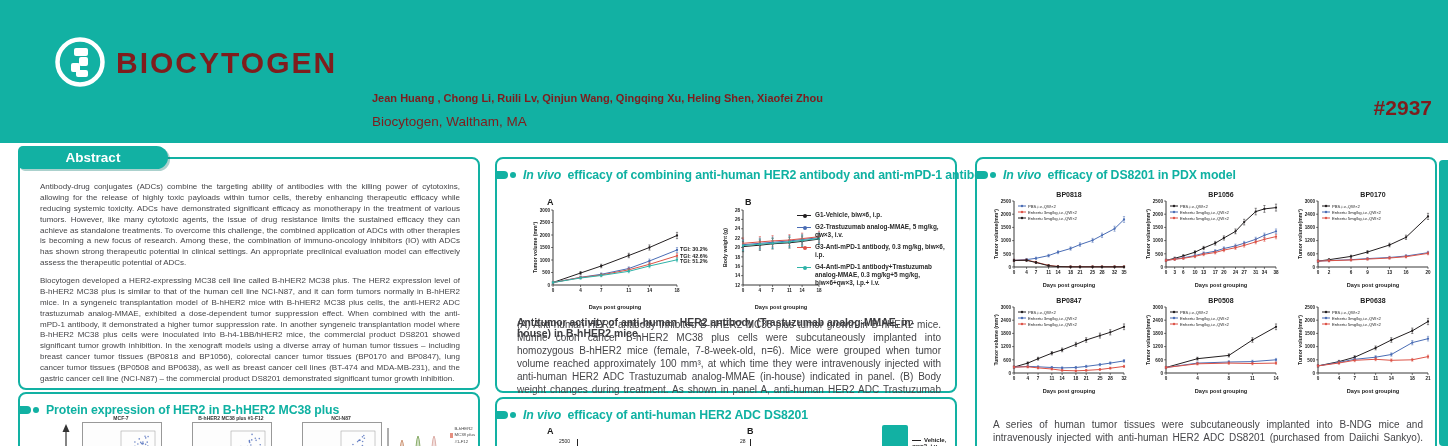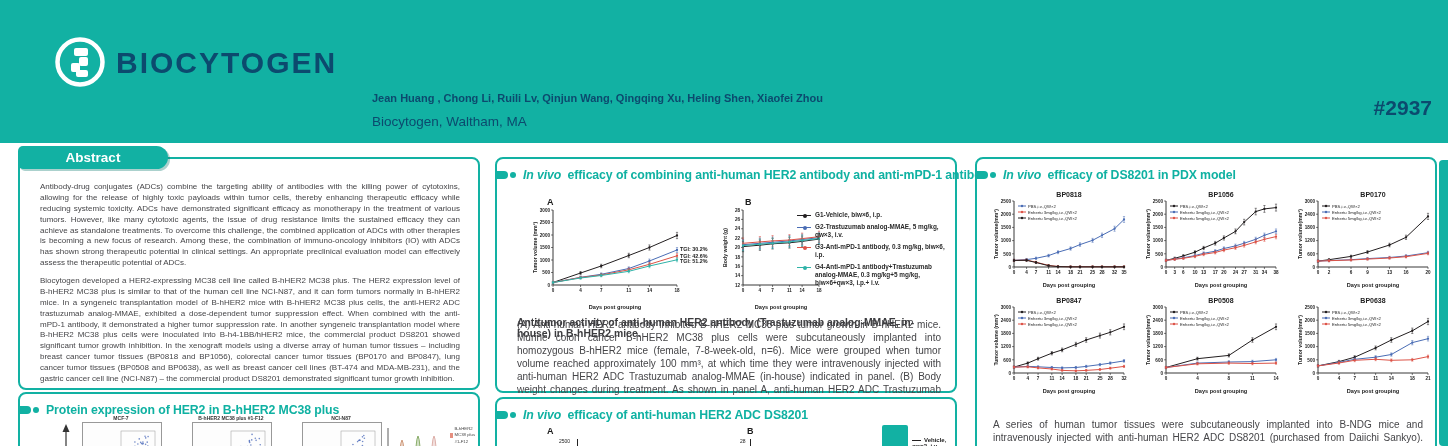--- a/index.html
+++ b/index.html
@@ -3,21 +3,21 @@
 <meta charset="utf-8">
 <style>
   html,body{margin:0;padding:0;}
   body{
     width:1448px;height:446px;overflow:hidden;position:relative;
     background:#ffffff;font-family:"Liberation Sans",sans-serif;
     -webkit-font-smoothing:antialiased;
   }
   .abs{position:absolute;}
   
-  .header{left:0;top:0;width:1448px;height:143px;background:#12b1a3;color:#0c4a6e;}
+  .header{left:0;top:0;width:1448px;height:143px;background:#12b1a3;color:#7f1d1d;}
   .brand-name{left:116px;top:46px;font-size:30px;font-weight:600;letter-spacing:2px;}
   .brand-email{left:46px;top:94px;font-size:24px;font-weight:600;letter-spacing:.5px;}
   .poster-title{left:372px;top:34px;width:960px;font-size:20.5px;font-weight:700;line-height:1.28;}
   .poster-authors{left:372px;top:92px;font-size:11px;font-weight:600;}
   .poster-affil{left:372px;top:114px;font-size:13.5px;font-weight:500;}
   .poster-num{right:16px;top:96px;font-size:21px;font-weight:700;}
   
   .panel{background:#fff;border:2px solid #12b1a3;border-radius:8px;}
   .tab{
     background:#12b1a3;color:#fff;font-size:13.5px;font-weight:700;

